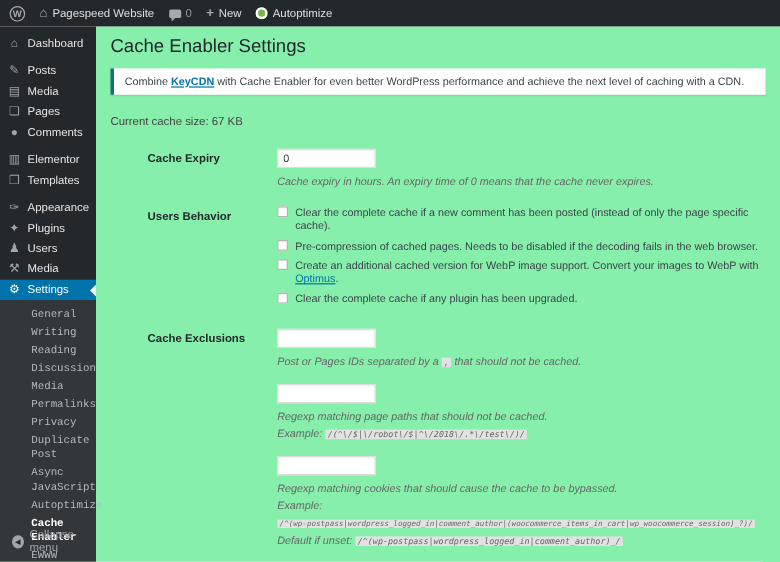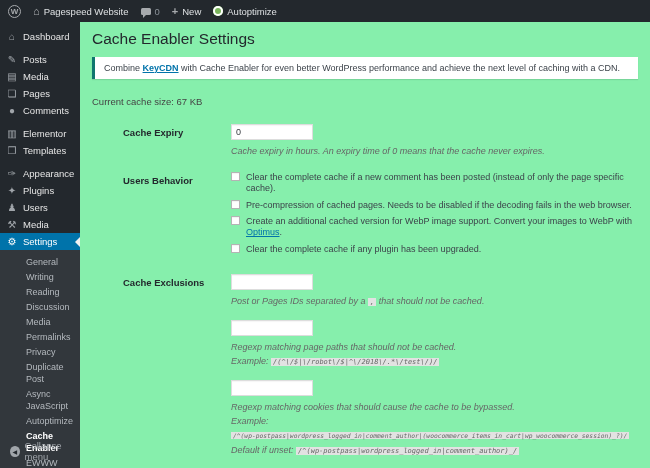--- a/index.html
+++ b/index.html
@@ -47,21 +47,21 @@
   .menu-sep { height:6px; }
   .menu-item.active { background:#0073aa; color:#fff; position:relative; }
   .menu-item.active .mi-icon { color:#fff; }
   .menu-item.active::after {
     content:""; position:absolute; right:0; top:50%; margin-top:-5px;
     border:5px solid transparent; border-right-color:#f1f1f1;
   }
   #settings-submenu { background:#32373c; padding:4px 0 6px; }
   .sub-item {
     font-size:9px; color:#b4b9be; padding:1.5px 4px 1.5px 26px;
-    line-height:12px; cursor:pointer;
+    line-height:12px; cursor:pointer;font-family:Liberation Mono, monospace;
   }
   .sub-item.current { color:#fff; font-weight:bold; }
   #collapse-menu {
     position:absolute; bottom:6px; left:4px; display:flex; align-items:center;
     gap:5px; padding-left:6px; font-size:9.5px; color:#a0a5aa; cursor:pointer;
   }
   .collapse-circle {
     width:11px; height:11px; border-radius:50%; background:#a0a5aa; color:#23282d;
     font-size:6px; display:flex; align-items:center; justify-content:center;
   }

